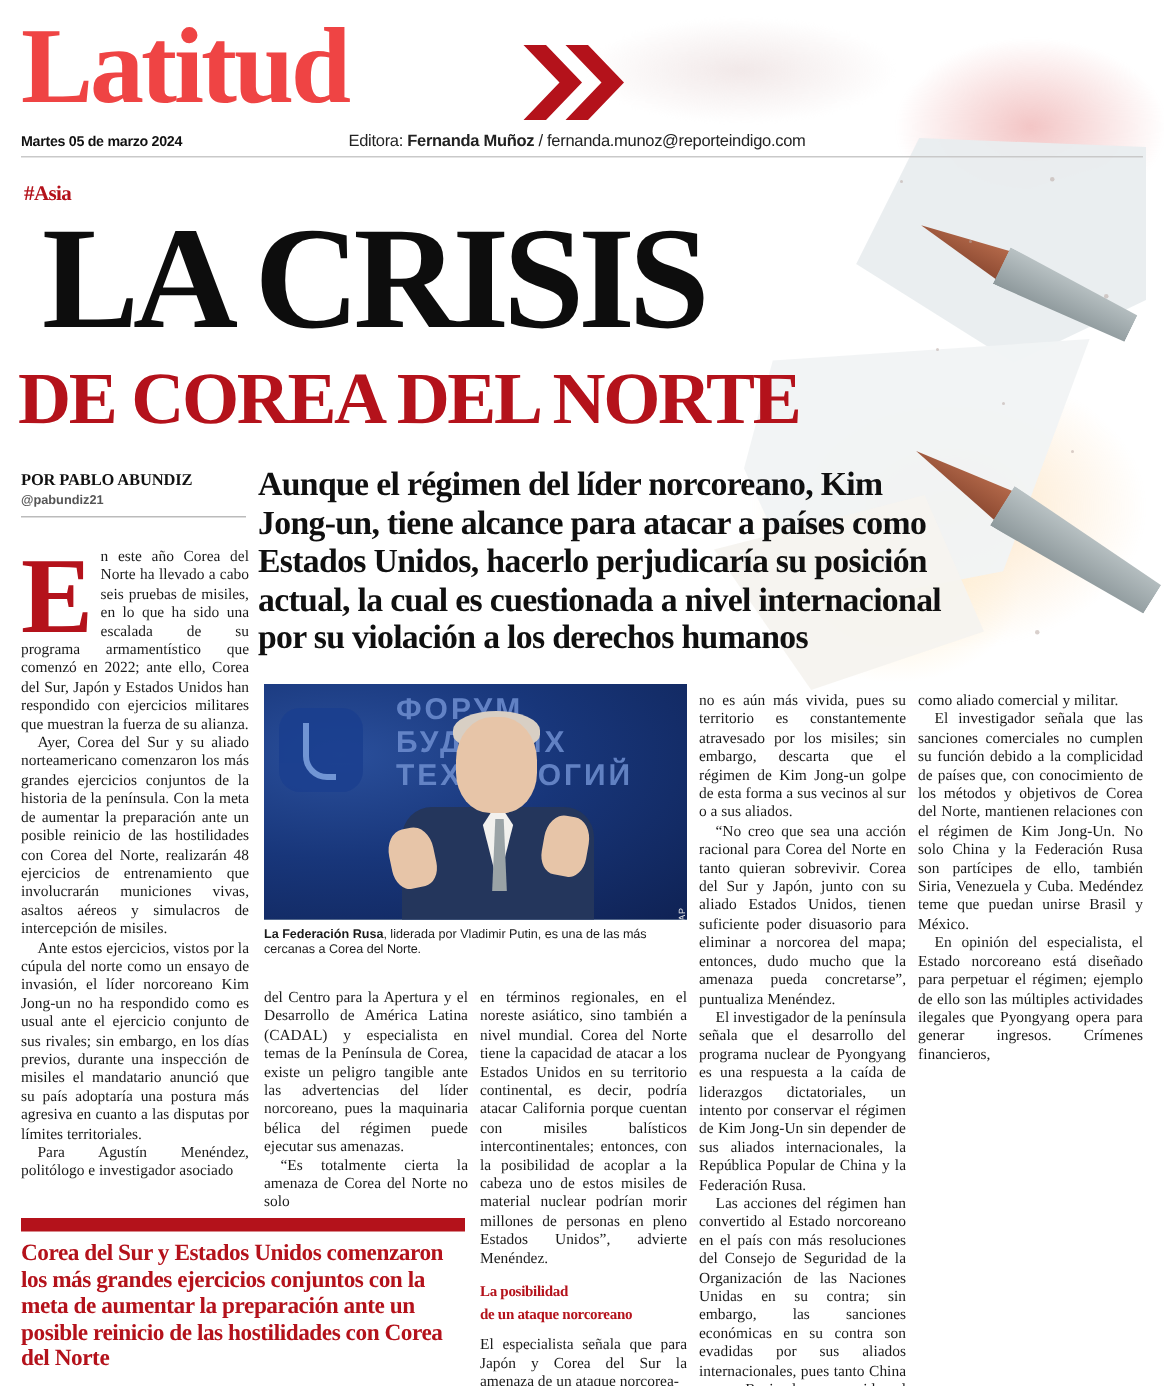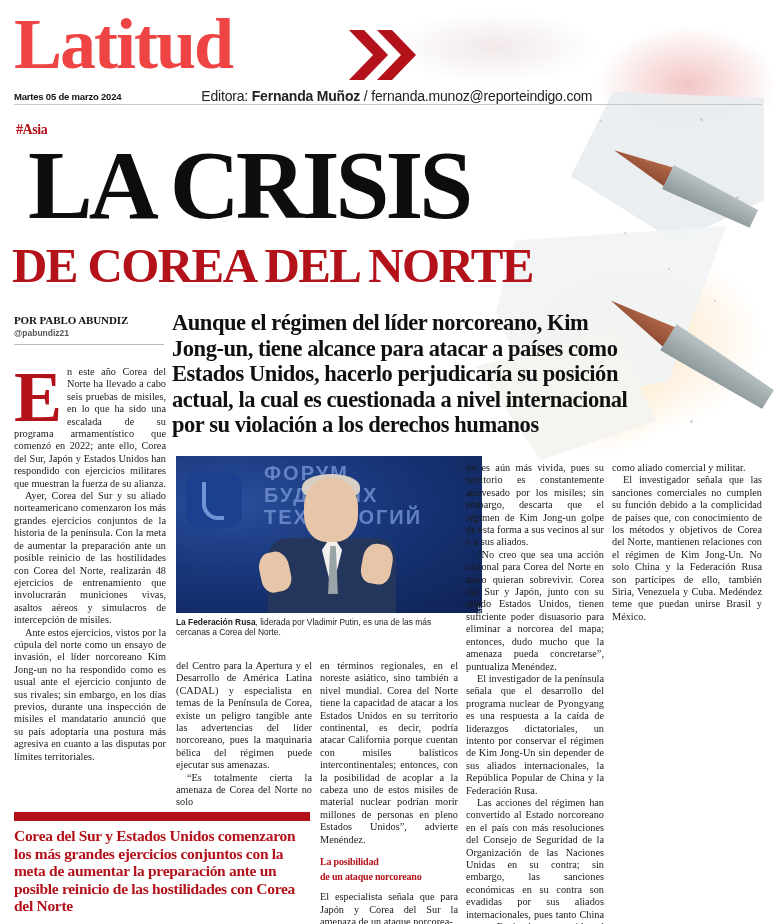--- a/index.html
+++ b/index.html
@@ -60,21 +60,21 @@
   .dateline {
     position:absolute; left:14px; top:88px; width:748px;
     display:flex; align-items:center;
   }
   .dateline .date {
     font-family:"Liberation Sans", sans-serif;
     font-weight:bold; font-size:9.5px; color:#111; letter-spacing:-.2px;
   }
   .dateline .editor {
     font-family:"Liberation Sans", sans-serif;
-    font-size:14px; color:#222; margin-left:80px; letter-spacing:-.2px;
+    font-size:11px; color:#222; margin-left:111px; letter-spacing:-.2px;
   }
   .dateline .editor b { font-weight:bold; }
   .rule-top { position:absolute; left:14px; top:104px; width:748px; height:1px; background:#c9c9c9; }
 
   
   .kicker {
     position:absolute; left:16px; top:122px;
     font-family:"Liberation Serif", serif; font-weight:bold;
     font-size:14px; color:#b4121b; letter-spacing:-.4px;
   }
@@ -129,21 +129,21 @@
   .c5 { left:612px; top:462px; width:150px; }
 
   .dropcap {
     float:left; font-family:"Liberation Serif", serif; font-weight:bold;
     font-size:72px; line-height:58px; color:#b4121b;
     margin:2px 5px -2px 0;
   }
 
   
   .photo {
-    position:absolute; left:176px; top:456px; width:306px; height:157px;
+    position:absolute; left:176px; top:456px; width:282px; height:157px;
     overflow:hidden; background:#123a6b;
   }
   .photo .pbg {
     position:absolute; inset:0;
     background:
       radial-gradient(ellipse at 18% 30%, #2a4f9b 0%, #18367a 45%, #0f2254 100%),
       linear-gradient(180deg,#1b3c86,#0d1f4e);
   }
   .photo .ru {
     position:absolute; left:88px; top:6px; color:#6f8fd0;
@@ -268,20 +268,21 @@
     <div class="handle">@pabundiz21</div>
     <div class="bl-rule"></div>
   </div>
 
   <div class="deck">Aunque el régimen del líder norcoreano, Kim Jong-un, tiene alcance para atacar a países como Estados Unidos, hacerlo perjudicaría su posición actual, la cual es cuestionada a nivel internacional por su violación a los derechos humanos</div>
 
   <div class="col c1">
     <p class="noind"><span class="dropcap">E</span><span>n este año Corea del Norte ha llevado a cabo seis pruebas de misiles, en lo que ha sido una escalada de su programa armamentístico que comenzó en 2022; ante ello, Corea del Sur, Japón y Estados Unidos han respondido con ejercicios militares que muestran la fuerza de su alianza.</span></p>
     <p>Ayer, Corea del Sur y su aliado norteamericano comenzaron los más grandes ejercicios conjuntos de la historia de la península. Con la meta de aumentar la preparación ante un posible reinicio de las hostilidades con Corea del Norte, realizarán 48 ejercicios de entrenamiento que involucrarán municiones vivas, asaltos aéreos y simulacros de intercepción de misiles.</p>
     <p>Ante estos ejercicios, vistos por la cúpula del norte como un ensayo de invasión, el líder norcoreano Kim Jong-un no ha respondido como es usual ante el ejercicio conjunto de sus rivales; sin embargo, en los días previos, durante una inspección de misiles el mandatario anunció que su país adoptaría una postura más agresiva en cuanto a las disputas por límites territoriales.</p>
+    <p>Para Agustín Menéndez, politólogo e investigador asociado</p>
   </div>
 
   <div class="photo">
     <div class="pbg"></div>
     <div class="logo"></div>
     <div class="ru">
       <div>ФОРУМ</div>
       <div>БУДУЩИХ</div>
       <div>ТЕХНОЛОГИЙ</div>
     </div>
@@ -315,20 +316,21 @@
   <div class="col c4">
     <p class="noind">no es aún más vivida, pues su territorio es constantemente atravesado por los misiles; sin embargo, descarta que el régimen de Kim Jong-un golpe de esta forma a sus vecinos al sur o a sus aliados.</p>
     <p>“No creo que sea una acción racional para Corea del Norte en tanto quieran sobrevivir. Corea del Sur y Japón, junto con su aliado Estados Unidos, tienen suficiente poder disuasorio para eliminar a norcorea del mapa; entonces, dudo mucho que la amenaza pueda concretarse”, puntualiza Menéndez.</p>
     <p>El investigador de la península señala que el desarrollo del programa nuclear de Pyongyang es una respuesta a la caída de liderazgos dictatoriales, un intento por conservar el régimen de Kim Jong-Un sin depender de sus aliados internacionales, la República Popular de China y la Federación Rusa.</p>
     <p>Las acciones del régimen han convertido al Estado norcoreano en el país con más resoluciones del Consejo de Seguridad de la Organización de las Naciones Unidas en su contra; sin embargo, las sanciones económicas en su contra son evadidas por sus aliados internacionales, pues tanto China como Rusia han recurrido al régimen norcoreano</p>
   </div>
 
   <div class="col c5">
     <p class="noind">como aliado comercial y militar.</p>
     <p>El investigador señala que las sanciones comerciales no cumplen su función debido a la complicidad de países que, con conocimiento de los métodos y objetivos de Corea del Norte, mantienen relaciones con el régimen de Kim Jong-Un. No solo China y la Federación Rusa son partícipes de ello, también Siria, Venezuela y Cuba. Medéndez teme que puedan unirse Brasil y México.</p>
+    <p>En opinión del especialista, el Estado norcoreano está diseñado para perpetuar el régimen; ejemplo de ello son las múltiples actividades ilegales que Pyongyang opera para generar ingresos. Crímenes financieros,</p>
   </div>
 
   <div class="pullbox">
     <div class="bar"></div>
     <div class="txt">Corea del Sur y Estados Unidos comenzaron los más grandes ejercicios conjuntos con la meta de aumentar la preparación ante un posible reinicio de las hostilidades con Corea del Norte</div>
   </div>
 
 </div>
 
 </body></html>

